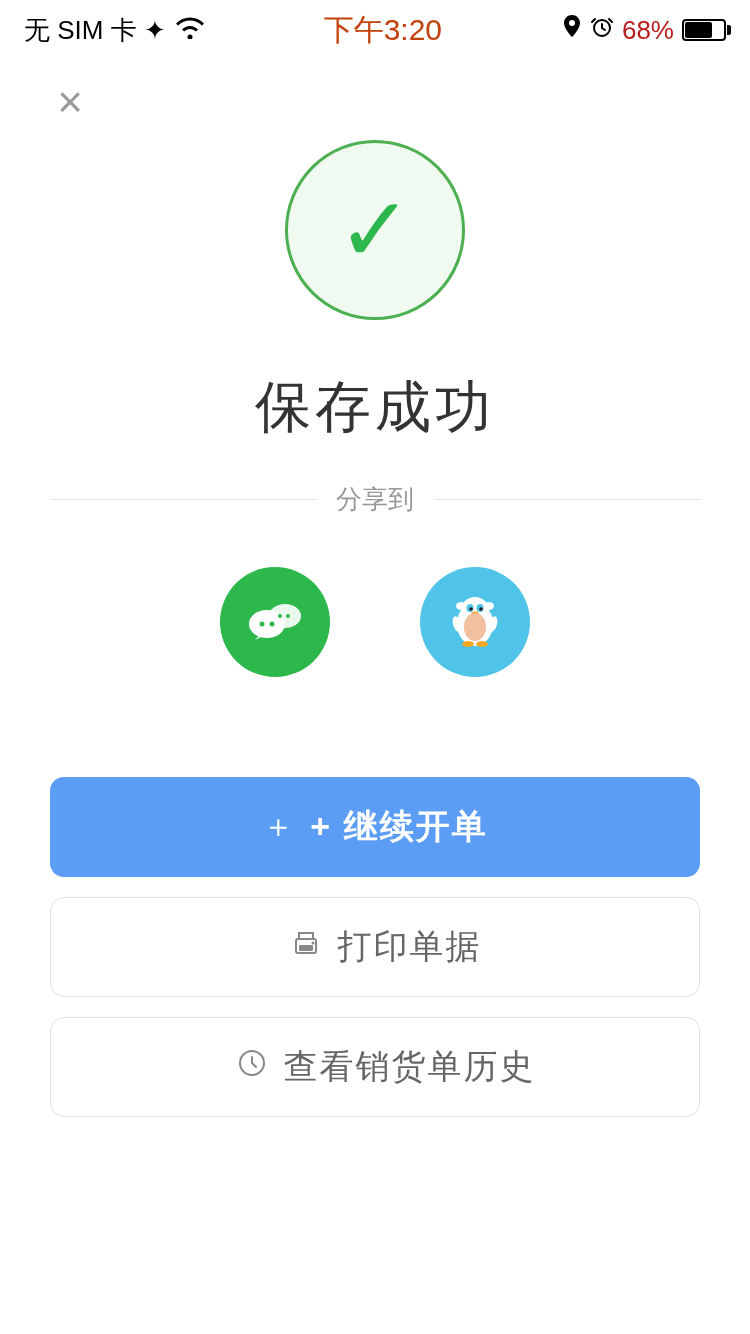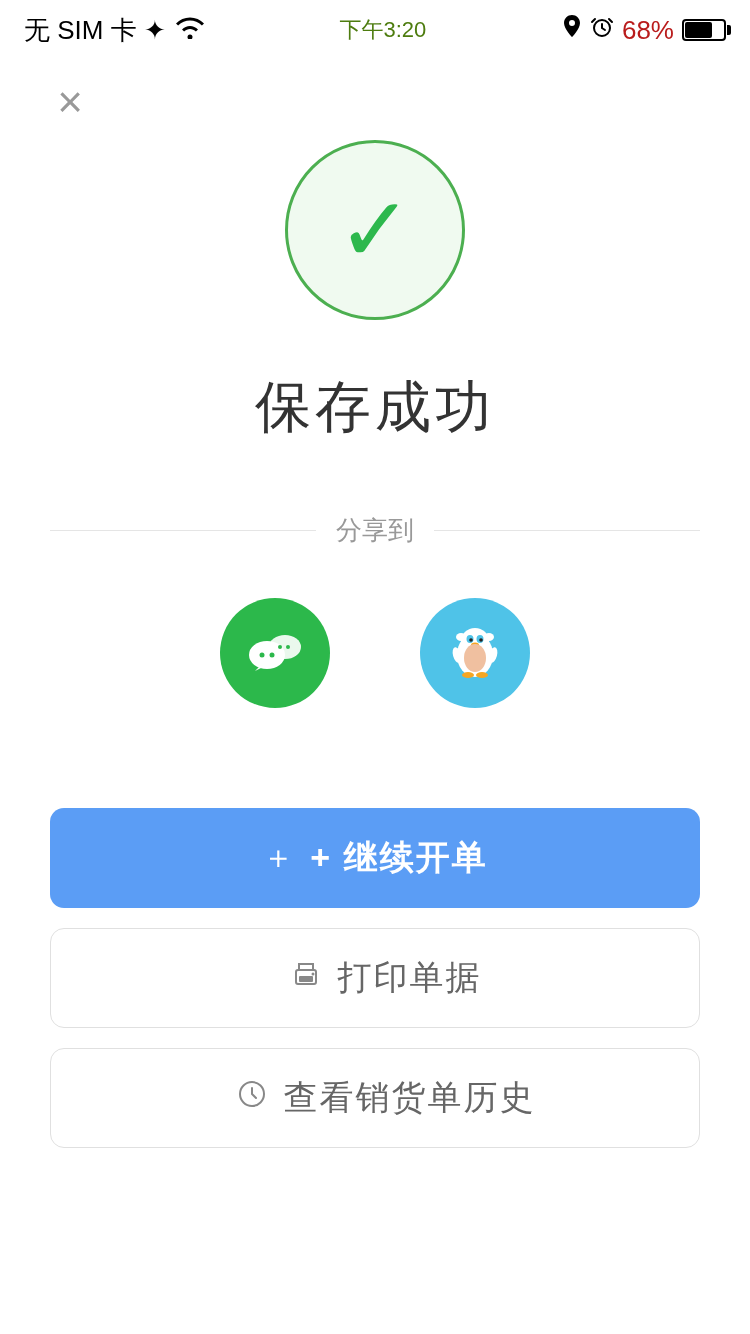--- a/index.html
+++ b/index.html
@@ -31,23 +31,23 @@
 
     .status-left {
       display: flex;
       align-items: center;
       gap: 10px;
       font-size: 26px;
       color: #000;
     }
 
     .status-center {
-      font-size: 22px;
+      font-size: 30px;
       font-weight: 500;
-      color: #4d7c0f;
+      color: #c2410c;
     }
 
     .status-right {
       display: flex;
       align-items: center;
       gap: 8px;
       font-size: 26px;
       color: #b91c1c;
     }
 
@@ -127,21 +127,21 @@
       font-size: 90px;
       color: #2db84d;
       line-height: 1;
     }
 
     
     .success-title {
       font-size: 56px;
       color: #333333;
       font-weight: 400;
-      margin-bottom: 67px;
+      margin-bottom: 36px;
       letter-spacing: 4px;
     }
 
     
     .share-section {
       width: 100%;
       padding: 0 50px;
       margin-bottom: 50px;
       font-family: Liberation Serif, serif;
     }

